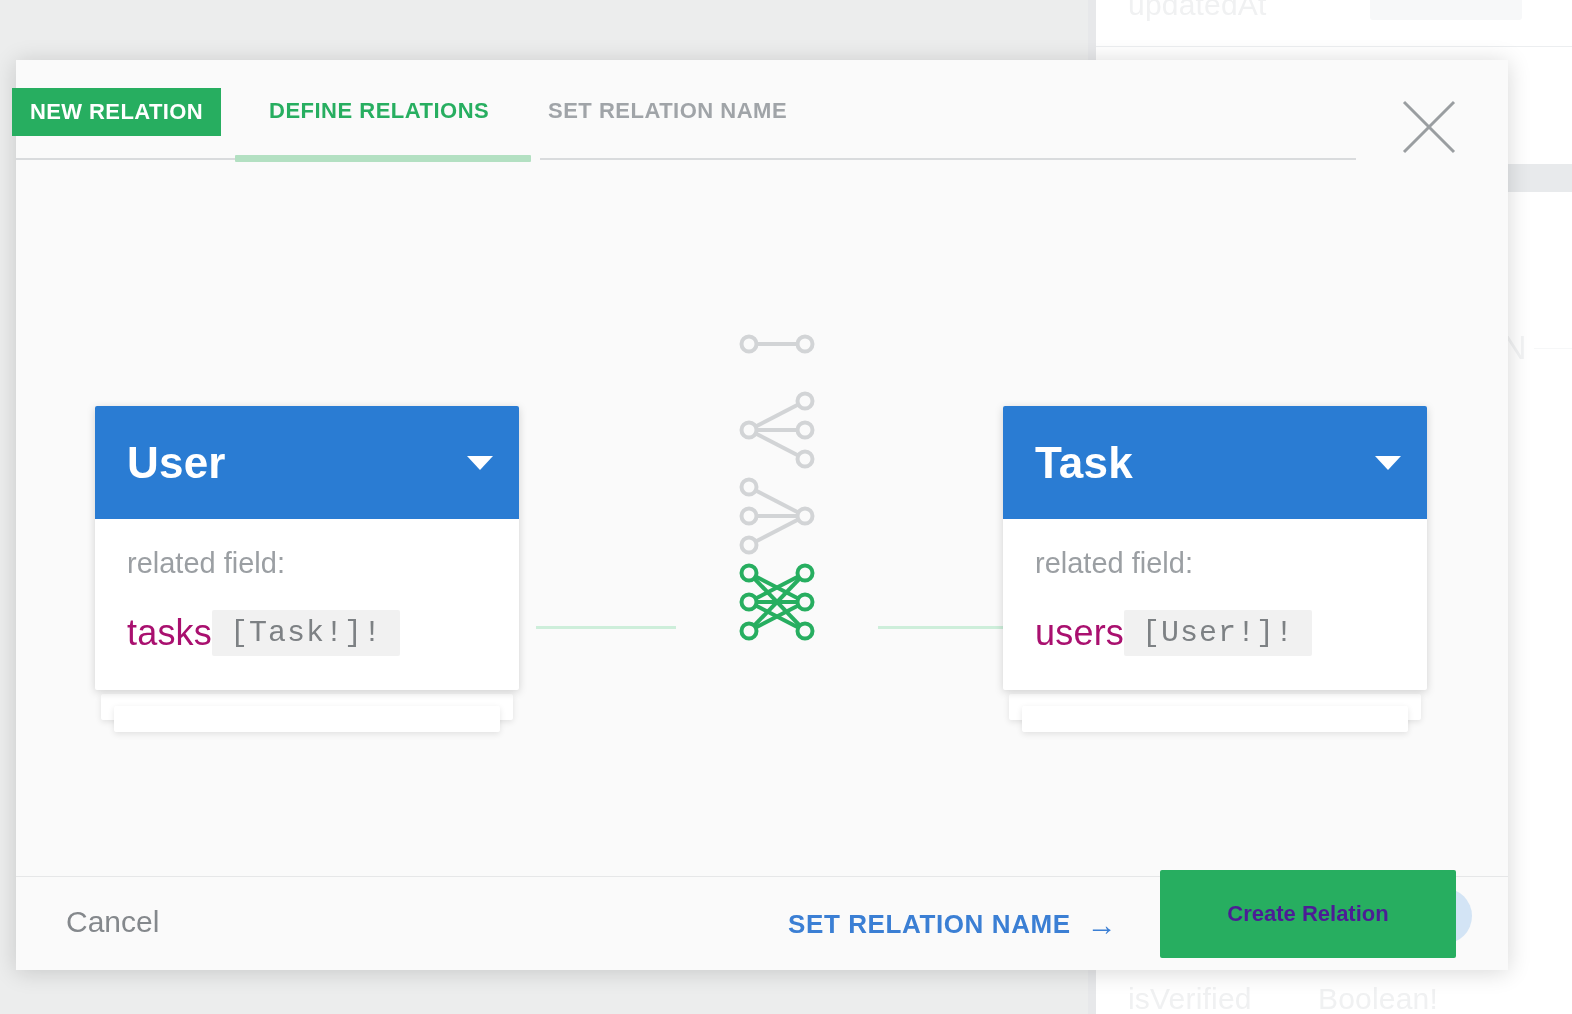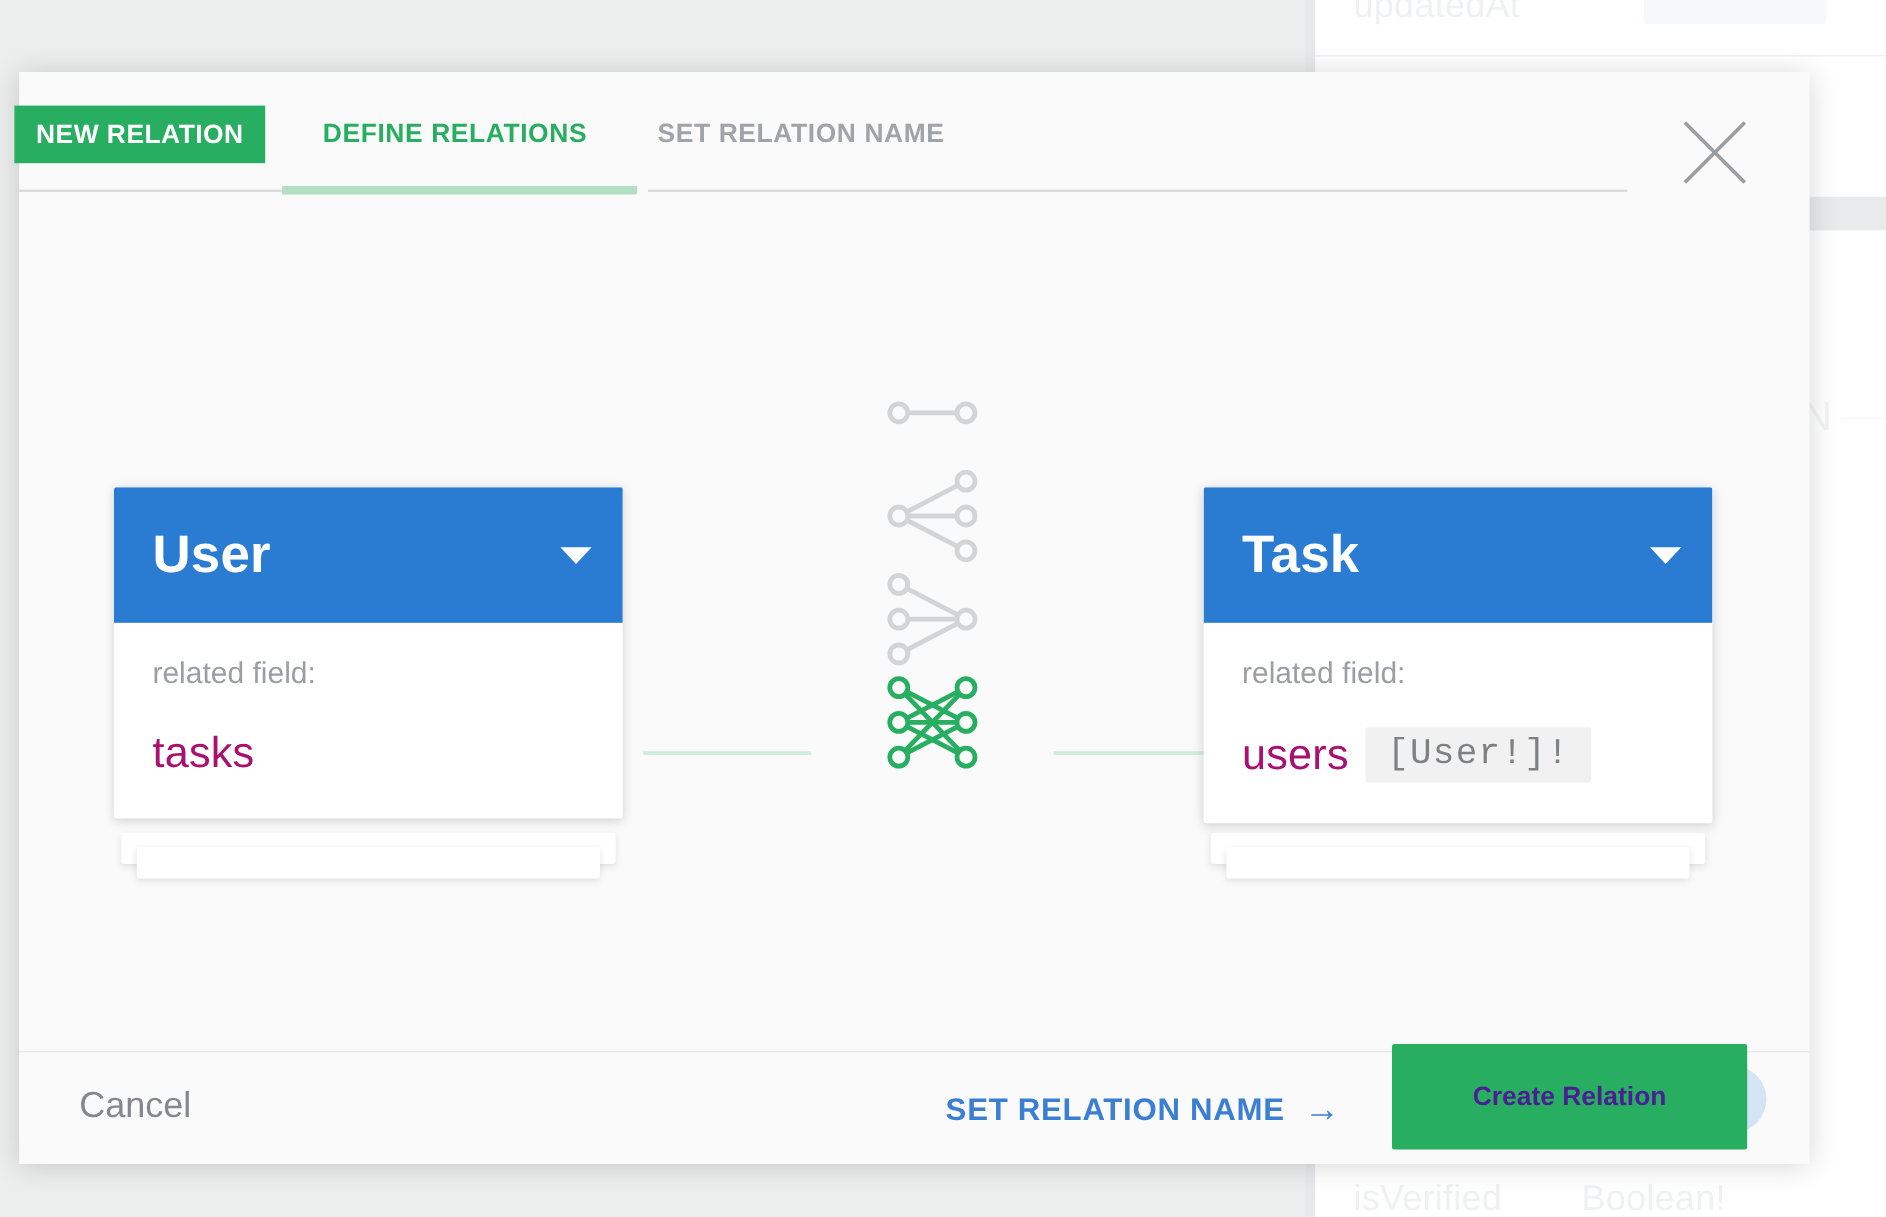--- a/index.html
+++ b/index.html
@@ -181,28 +181,27 @@
     width: 0; height: 0;
     border-left: 13px solid transparent;
     border-right: 13px solid transparent;
     border-top: 14px solid #ffffff;
   }
 
   .entity-card-body { padding: 28px 32px 34px 32px; }
 
   .related-field-label {
     color: #9b9fa3;
-    font-size: 25px;
+    font-size: 29px;
     margin-bottom: 30px;
   }
 
   .field-row {
     display: flex;
     align-items: center;
-    gap: 14px;
   }
   .field-row.align-right { }
 
   .field-name {
     color: #a9106f;
     font-size: 36px;
     letter-spacing: .2px;
     cursor: text;
   }
   .field-type {
@@ -367,20 +366,21 @@
 
       <div class="entity-card">
         <div class="entity-card-header">
           <span class="entity-name">User</span>
           <span class="caret-down"></span>
         </div>
         <div class="entity-card-body">
           <div class="related-field-label">related field:</div>
           <div class="field-row">
             <span class="field-name">tasks</span>
+            <span class="field-type">[Task!]!</span>
           </div>
         </div>
       </div>
     </div>
 
     <div class="entity-card-wrap right">
       <div class="stack-layer stack-layer-2"></div>
       <div class="stack-layer stack-layer-1"></div>
 
       <div class="entity-card">

